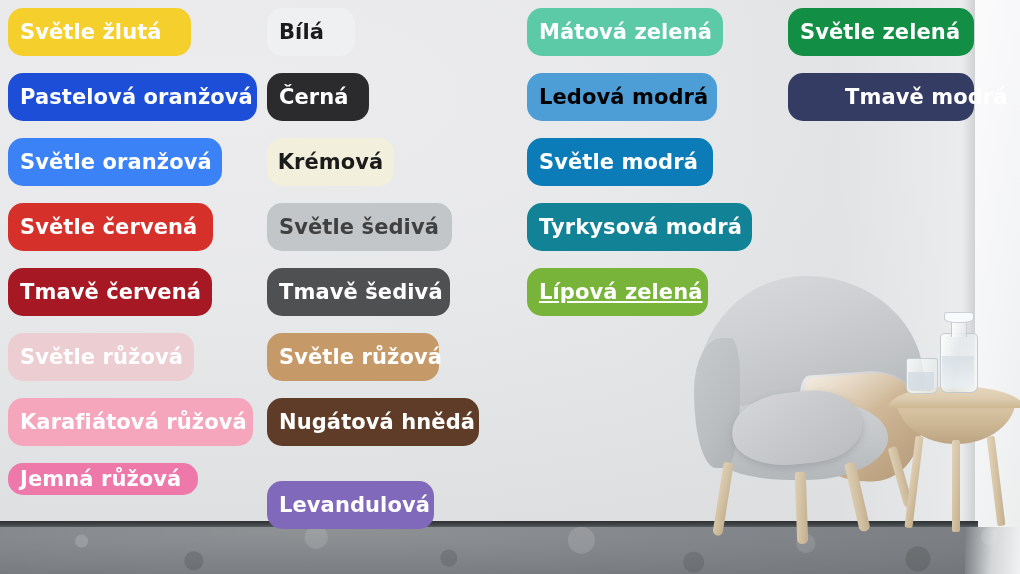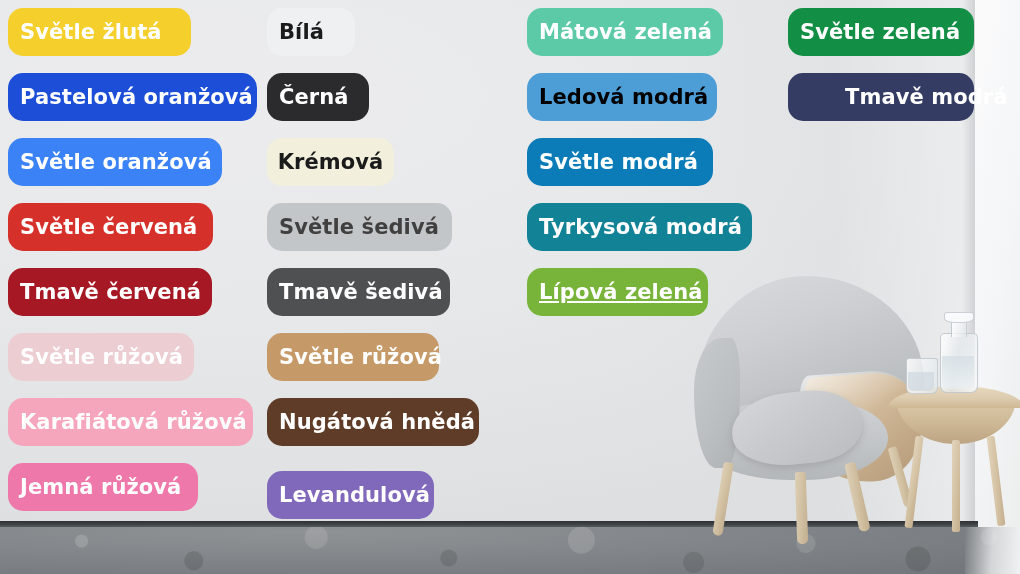--- a/index.html
+++ b/index.html
@@ -290,21 +290,21 @@
         </div>
         <div class="bar" style="top: 260px; left: 0px; width: 204px; height: 48px; background: rgb(166, 24, 35);">
           <span class="bar-text" style="color: rgb(255, 255, 255);">Tmavě červená</span>
         </div>
         <div class="bar" style="top: 325px; left: 0px; width: 186px; height: 48px; background: rgb(236, 205, 210);">
           <span class="bar-text" style="color: rgb(255, 255, 255);">Světle růžová</span>
         </div>
         <div class="bar" style="top: 390px; left: 0px; width: 245px; height: 48px; background: rgb(245, 166, 189);">
           <span class="bar-text" style="color: rgb(255, 255, 255);">Karafiátová růžová</span>
         </div>
-        <div class="bar" style="top: 455px; left: 0px; width: 190px; height: 48px; background: rgb(239, 120, 171);">
+        <div class="bar" style="top: 455px; left: 0px; width: 190px; height: 32px; background: rgb(239, 120, 171);">
           <span class="bar-text" style="color: rgb(255, 255, 255);">Jemná růžová</span>
         </div>
       </div>
       <div class="col" style="left: 267px; top: 8px;">
         <div class="bar" style="top: 0px; left: 0px; width: 88px; height: 48px; background: rgb(238, 240, 242);">
           <span class="bar-text" style="color: rgb(27, 27, 27);">Bílá</span>
         </div>
         <div class="bar" style="top: 65px; left: 0px; width: 102px; height: 48px; background: rgb(43, 43, 45); align-items: center;">
           <span class="bar-text" style="color: rgb(255, 255, 255);">Černá</span>
         </div>
@@ -316,21 +316,21 @@
         </div>
         <div class="bar" style="top: 260px; left: 0px; width: 183px; height: 48px; background: rgb(78, 80, 82);">
           <span class="bar-text" style="color: rgb(255, 255, 255);">Tmavě šedivá</span>
         </div>
         <div class="bar" style="top: 325px; left: 0px; width: 172px; height: 48px; background: rgb(198, 154, 104);">
           <span class="bar-text" style="color: rgb(255, 255, 255);">Světle růžová</span>
         </div>
         <div class="bar" style="top: 390px; left: 0px; width: 212px; height: 48px; background: rgb(95, 60, 39);">
           <span class="bar-text" style="color: rgb(255, 255, 255);">Nugátová hnědá</span>
         </div>
-        <div class="bar" style="top: 463px; left: 0px; width: 167px; height: 48px; background: rgb(128, 105, 187);">
+        <div class="bar" style="top: 473px; left: 0px; width: 167px; height: 48px; background: rgb(128, 105, 187);">
           <span class="bar-text" style="color: rgb(255, 255, 255);">Levandulová</span>
         </div>
       </div>
       <div class="col" style="left: 527px; top: 8px;">
         <div class="bar" style="top: 0px; left: 0px; width: 196px; height: 48px; background: rgb(92, 201, 167);">
           <span class="bar-text" style="color: rgb(255, 255, 255);">Mátová zelená</span>
         </div>
         <div class="bar" style="top: 65px; left: 0px; width: 190px; height: 48px; background: rgb(77, 157, 214);">
           <span class="bar-text" style="color: #000000;">Ledová modrá</span>
         </div>

